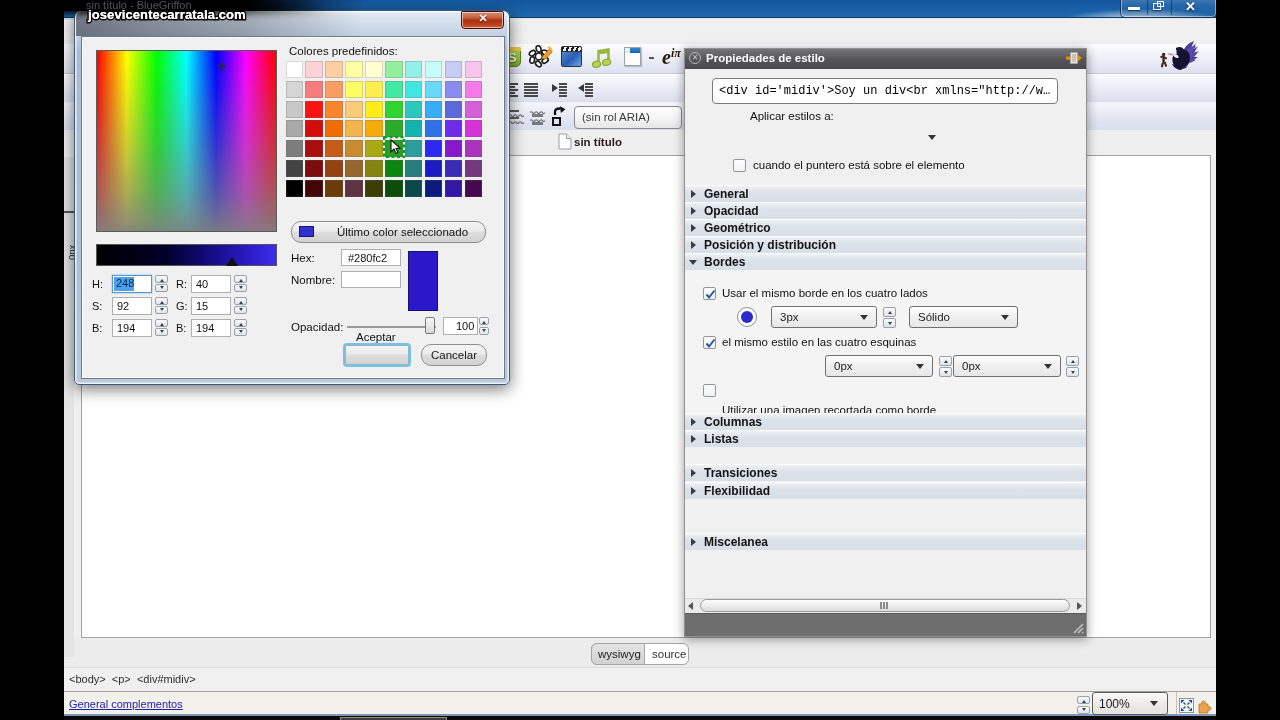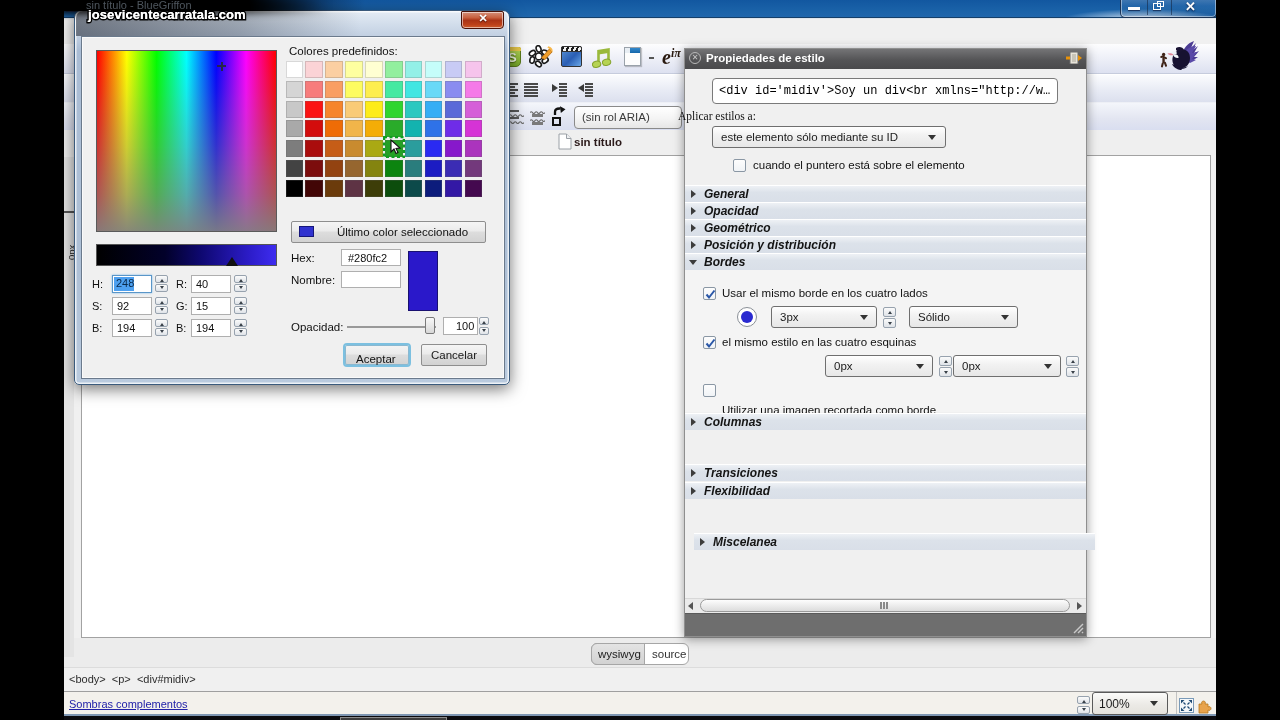--- a/index.html
+++ b/index.html
@@ -1,27 +1,27 @@
 <!DOCTYPE html>
 <html><head><meta charset="utf-8"><title>p</title>
 <style>
 html,body{margin:0;padding:0;background:#000;}
 #stage{position:relative;width:1280px;height:720px;overflow:hidden;background:#000;
   font-family:"Liberation Sans",sans-serif;transform:translateZ(0);}
 .a{position:absolute;}
 .cmb{position:absolute;background:linear-gradient(#ffffff,#f2f2f2 40%,#e7e7e7);border:1px solid #6f6f6f;border-radius:3px;box-sizing:border-box;}
 .cmb .t{position:absolute;left:8px;top:50%;transform:translateY(-50%);font-size:11.5px;color:#1a1a1a;white-space:nowrap;}
 .arrw{position:absolute;width:0;height:0;border-left:4.5px solid transparent;border-right:4.5px solid transparent;border-top:5px solid #333;}
-.btn{position:absolute;background:linear-gradient(#f5f5f5,#ebebeb 45%,#dddddd 50%,#d2d2d2);border:1px solid #8e8e8e;border-radius:2px;box-sizing:border-box;}
+.btn{position:absolute;background:linear-gradient(#f5f5f5,#ebebeb 45%,#dddddd 50%,#d2d2d2);border:1px solid #8e8e8e;border-radius:10px;box-sizing:border-box;}
 .btn .t{position:absolute;width:100%;text-align:center;top:50%;transform:translateY(-50%);font-size:11.5px;color:#1a1a1a;}
 .cb{position:absolute;width:13px;height:13px;background:linear-gradient(#fdfdfd,#f0f3f6);border:1px solid #8a97a4;border-radius:2px;box-sizing:border-box;}
 .cb svg{position:absolute;left:0px;top:0px;}
 .lbl{position:absolute;font-size:11.5px;color:#111;white-space:nowrap;}
 .acc{position:absolute;left:685px;width:401px;height:16px;background:linear-gradient(#eef1f5,#dce2ea 40%,#d9dfe8);border-top:1px solid #ffffff;}
-.acc .t{position:absolute;left:19px;top:1px;font-size:12px;font-weight:bold;color:#141414;font-style:italic;}
+.acc .t{position:absolute;left:19px;top:1px;font-size:12px;font-weight:bold;color:#141414;}
 .acc .tri{position:absolute;left:6px;top:4px;width:0;height:0;border-top:4px solid transparent;border-bottom:4px solid transparent;border-left:5px solid #3c3c3c;}
 .acc .trid{position:absolute;left:4px;top:6px;width:0;height:0;border-left:4px solid transparent;border-right:4px solid transparent;border-top:5px solid #3c3c3c;}
 .spin{position:absolute;width:13px;box-sizing:border-box;}
 .spin .u,.spin .d{position:absolute;left:0;width:13px;height:50%;background:linear-gradient(#fbfbfb,#dfe3e8);border:1px solid #97a2ae;border-radius:2px;box-sizing:border-box;}
 .spin .u{top:0;height:47%;} .spin .d{bottom:0;height:47%;}
 .spin .au{position:absolute;left:3.5px;top:2.5px;width:0;height:0;border-left:2.5px solid transparent;border-right:2.5px solid transparent;border-bottom:3.5px solid #384048;}
 .spin .ad{position:absolute;left:3.5px;bottom:2.5px;width:0;height:0;border-left:2.5px solid transparent;border-right:2.5px solid transparent;border-top:3.5px solid #384048;}
 .inp{position:absolute;background:#fff;border:1px solid #afafaf;box-sizing:border-box;font-size:11px;color:#111;}
 </style></head><body>
 <div id="stage">
@@ -44,21 +44,21 @@
 <div class="a" style="left:0;top:75px;width:1152px;height:27px;background:linear-gradient(#fbfcfe,#e7eaf4 60%,#dce0ee);"></div>
 <div class="a" style="left:0;top:74px;width:1152px;height:1px;background:#ffffff;"></div>
 <div class="a" style="left:0;top:103px;width:1152px;height:27px;background:linear-gradient(#f4f6fb,#e2e5f1 60%,#d9def0);"></div>
 <div class="a" style="left:0;top:102px;width:1152px;height:1px;background:#eef0f6;"></div>
 <div class="a" style="left:0;top:130px;width:1152px;height:25px;background:#efefef;"></div>
 <div class="a" style="left:17px;top:155px;width:1130px;height:483px;background:#ffffff;border:1px solid #a2a2a2;box-sizing:border-box;"></div>
 <div class="a" style="left:0;top:638px;width:1152px;height:29px;background:#ececec;"></div>
 <div class="a" style="left:0;top:667px;width:1152px;height:24px;background:#f0f0f0;border-top:1px solid #dcdcdc;box-sizing:border-box;"></div>
 <div class="a lbl" style="left:5px;top:673px;font-size:11px;color:#2d2d2d;">&lt;body&gt; &nbsp;&lt;p&gt; &nbsp;&lt;div#midiv&gt;</div>
 <div class="a" style="left:0;top:691px;width:1152px;height:25px;background:#f3f1ec;border-top:1px solid #9f9f9f;box-sizing:border-box;"></div>
-<div class="a lbl" style="left:5px;top:698px;font-size:11px;color:#2121a8;text-decoration:underline;">Sombras complementos</div>
+<div class="a lbl" style="left:5px;top:698px;font-size:11px;color:#2121a8;text-decoration:underline;">General complementos</div>
 <div class="a" style="left:0;top:714px;width:1152px;height:2px;background:#7e96b2;"></div>
 <div class="a" style="left:0;top:716px;width:1152px;height:4px;background:#0b0b0f;"></div>
 <div class="a" style="left:276px;top:717px;width:107px;height:3px;border:1px solid #8a8a8a;border-bottom:none;background:#3c3c3c;box-sizing:border-box;"></div>
 </div>
 <div class="a" style="left:505px;top:47px;width:16px;height:20px;background:linear-gradient(#b6d65a,#76a826);border:1px solid #5a7a1a;border-radius:2px 2px 5px 5px;box-sizing:border-box;"></div>
 <div class="a" style="left:505px;top:47px;width:16px;height:4px;background:#e8c84a;border-radius:2px 2px 0 0;"></div>
 <div class="a" style="left:508px;top:50px;font-size:13px;font-weight:bold;color:#f6fbe8;text-shadow:0 1px 1px #4a6a10;">S</div>
 <svg class="a" style="left:528px;top:45px;" width="26" height="25" viewBox="0 0 26 25">
 <g stroke="#1a1a1a" stroke-width="1.6" fill="#ffffff">
 <ellipse cx="4.4" cy="8.2" rx="3.3" ry="2.3" transform="rotate(-32 4.4 8.2)"></ellipse>
@@ -197,24 +197,21 @@
 <svg class="a" style="left:1066px;top:52px;" width="16" height="12" viewBox="0 0 16 12">
 <rect x="4" y="0" width="8" height="12" fill="#e8e4da" stroke="#6a6a6a"></rect>
 <rect x="6" y="2" width="4" height="8" fill="#c8c4b8"></rect>
 <g fill="#e8920a">
         <rect x="0" y="4.5" width="4" height="3"></rect>
         <path d="M12 3 L16 6 L12 9 Z"></path>
       </g>
 </svg>
 <div class="a" style="left:712px;top:78px;width:346px;height:26px;background:#fff;border:1px solid #7a7a7a;border-radius:4px;box-sizing:border-box;overflow:hidden;"></div>
 <div class="a" style="left:719px;top:84px;font-family:'Liberation Mono',monospace;font-size:12px;color:#000;white-space:nowrap;">&lt;div id='midiv'&gt;Soy un div&lt;br xmlns="http://w…</div>
-<div class="a lbl" style="left:678px;top:110px;font-family:Liberation Serif, serif;">Aplicar estilos a:</div>
-<div class="cmb" style="left:712px;top:126px;width:234px;height:22px;">
-      <div class="t">este elemento sólo mediante su ID</div>
-    </div>
+<div class="a lbl" style="left:750px;top:110px;">Aplicar estilos a:</div>
 <div class="a arrw" style="left:928px;top:135px;"></div>
 <div class="cb" style="left:733px;top:159px;"></div>
 <div class="a lbl" style="left:753px;top:159px;">cuando el puntero está sobre el elemento</div>
 <div class="acc" style="top:185px;">
       <div class="tri"></div>
       <div class="t">General</div>
     </div>
 <div class="acc" style="top:202px;">
       <div class="tri"></div>
       <div class="t">Opacidad</div>
@@ -285,29 +282,33 @@
       <div class="d">
         <div class="ad"></div>
       </div>
     </div>
 <div class="cb" style="left:703px;top:384px;"></div>
 <div class="a lbl" style="left:722px;top:404px;">Utilizar una imagen recortada como borde</div>
 <div class="acc" style="top:413px;">
       <div class="tri"></div>
       <div class="t">Columnas</div>
     </div>
+<div class="acc" style="top:430px;">
+      <div class="tri"></div>
+      <div class="t">Listas</div>
+    </div>
 <div class="acc" style="top:464px;">
       <div class="tri"></div>
       <div class="t">Transiciones</div>
     </div>
 <div class="acc" style="top:482px;">
       <div class="tri"></div>
       <div class="t">Flexibilidad</div>
     </div>
-<div class="acc" style="top:533px;margin-left:9px;">
+<div class="acc" style="top:533px;">
       <div class="tri"></div>
       <div class="t">Miscelanea</div>
     </div>
 <div class="a" style="left:685px;top:598px;width:401px;height:15px;background:#ebebeb;border-top:1px solid #d8d8d8;box-sizing:border-box;"></div>
 <div class="a" style="left:688px;top:602px;width:0;height:0;border-top:4px solid transparent;border-bottom:4px solid transparent;border-right:5px solid #555;"></div>
 <div class="a" style="left:1077px;top:602px;width:0;height:0;border-top:4px solid transparent;border-bottom:4px solid transparent;border-left:5px solid #555;"></div>
 <div class="a" style="left:700px;top:599px;width:370px;height:13px;background:linear-gradient(#fdfdfd,#dcdcdc);border:1px solid #9a9a9a;border-radius:7px;box-sizing:border-box;"></div>
 <div class="a" style="left:880px;top:602px;width:1.5px;height:7px;background:#8a8a8a;box-shadow:3px 0 0 #8a8a8a,6px 0 0 #8a8a8a;"></div>
 <div class="a" style="left:685px;top:613px;width:401px;height:23px;background:#6e6e6e;border-top:1px solid #5a5a5a;box-sizing:border-box;"></div>
 <svg class="a" style="left:1072px;top:622px;" width="12" height="12" viewBox="0 0 12 12">
@@ -484,21 +485,21 @@
 <div class="a lbl" style="left:456px;top:320px;font-size:11px;">100</div>
 <div class="spin" style="left:479px;top:317px;height:18px;width:10px;">
       <div class="u" style="width:10px;">
         <div class="au" style="left:2px;border-left-width:2.5px;border-right-width:2.5px;"></div>
       </div>
       <div class="d" style="width:10px;">
         <div class="ad" style="left:2px;border-left-width:2.5px;border-right-width:2.5px;"></div>
       </div>
     </div>
 <div class="a" style="left:343px;top:343px;width:68px;height:24px;border:2px solid #7cc0e0;border-radius:4px;background:linear-gradient(#f4f4f4,#ebebeb 45%,#dddddd 50%,#d2d2d2);box-shadow:inset 0 0 0 1px #8ab8d0;box-sizing:border-box;"></div>
-<div class="a lbl" style="left:356px;top:353px;text-align:right;">Aceptar</div>
+<div class="a lbl" style="left:356px;top:331px;text-align:right;">Aceptar</div>
 <div class="btn" style="left:421px;top:344px;width:66px;height:22px;">
       <div class="t">Cancelar</div>
     </div>
 <svg class="a" style="left:86px;top:0px;z-index:60;" width="130" height="11" viewBox="0 0 130 11">
       <text x="0" y="8.5" font-family="Liberation Sans,sans-serif" font-size="11" fill="#4e565e">sin título - BlueGriffon</text>
     </svg>
 <div class="a" style="left:0;top:0;width:365px;height:11px;background:linear-gradient(to right,#000 0,#000 68%,rgba(0,0,10,0.3) 88%,rgba(0,0,20,0) 100%);z-index:50;"></div>
 <div class="a" style="left:0;top:0;width:330px;height:14px;background:linear-gradient(to right,rgba(0,0,0,0.85) 0 65%,rgba(0,0,0,0) 100%);filter:blur(3px);z-index:50;"></div>
 <svg class="a" style="left:86px;top:4px;z-index:55;" width="180" height="22" viewBox="0 0 180 22">
       <text x="2" y="15" font-family="Liberation Sans,sans-serif" font-size="13" font-weight="bold" fill="#ffffff" stroke="#000000" stroke-width="3" paint-order="stroke" letter-spacing="0.1">josevicentecarratala.com</text>

